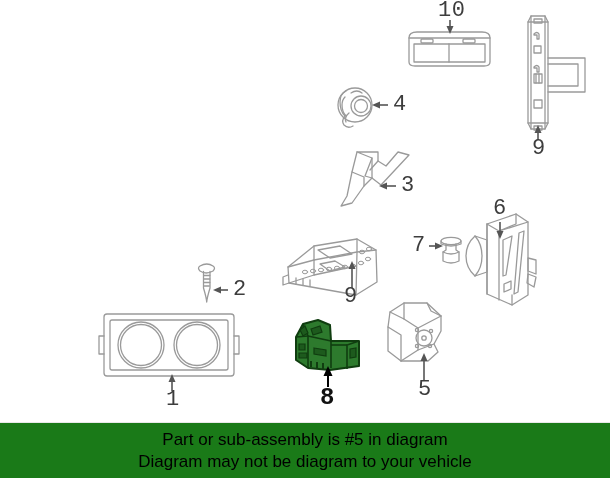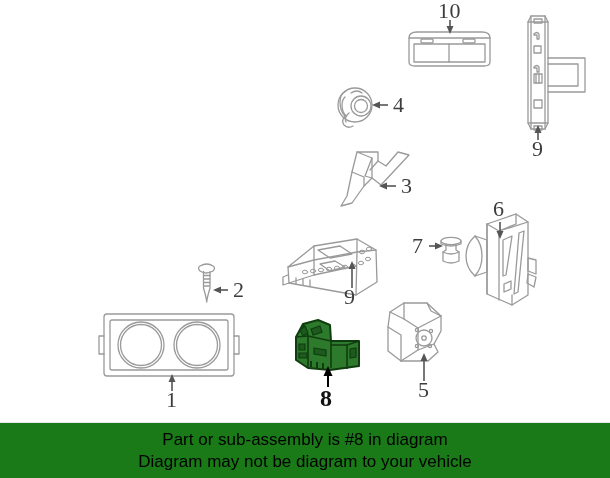--- a/index.html
+++ b/index.html
@@ -26,21 +26,21 @@
     background: #ffffff;
   }
   #diagram-svg {
     position: absolute;
     left: 0;
     top: 0;
     display: block;
   }
   .callout-label {
     position: absolute;
-    font-family: Liberation Serif, serif;
+    font-family: Liberation Mono, monospace;
     color: #3d3d3d;
     font-size: 22px;
     line-height: 22px;
     letter-spacing: 0.5px;
     white-space: nowrap;
   }
   .callout-label.highlighted {
     color: #111111;
     font-weight: bold;
     font-size: 24px;
@@ -301,17 +301,17 @@
 
     <div class="callout-label" style="left:532px; top:138px;">9</div>
 
     <div class="callout-label" style="left:438px; top:0px;">10</div>
 
     <div class="callout-label" style="left:344px; top:286px;">9</div>
 
   </div>
 
   <div id="notice-banner">
-    <div class="notice-line">Part or sub-assembly is #8 in diagram</div>
+    <div class="notice-line">Part or sub-assembly is #5 in diagram</div>
     <div class="notice-line">Diagram may not be diagram to your vehicle</div>
   </div>
 
 </div>
 
 </body></html>

